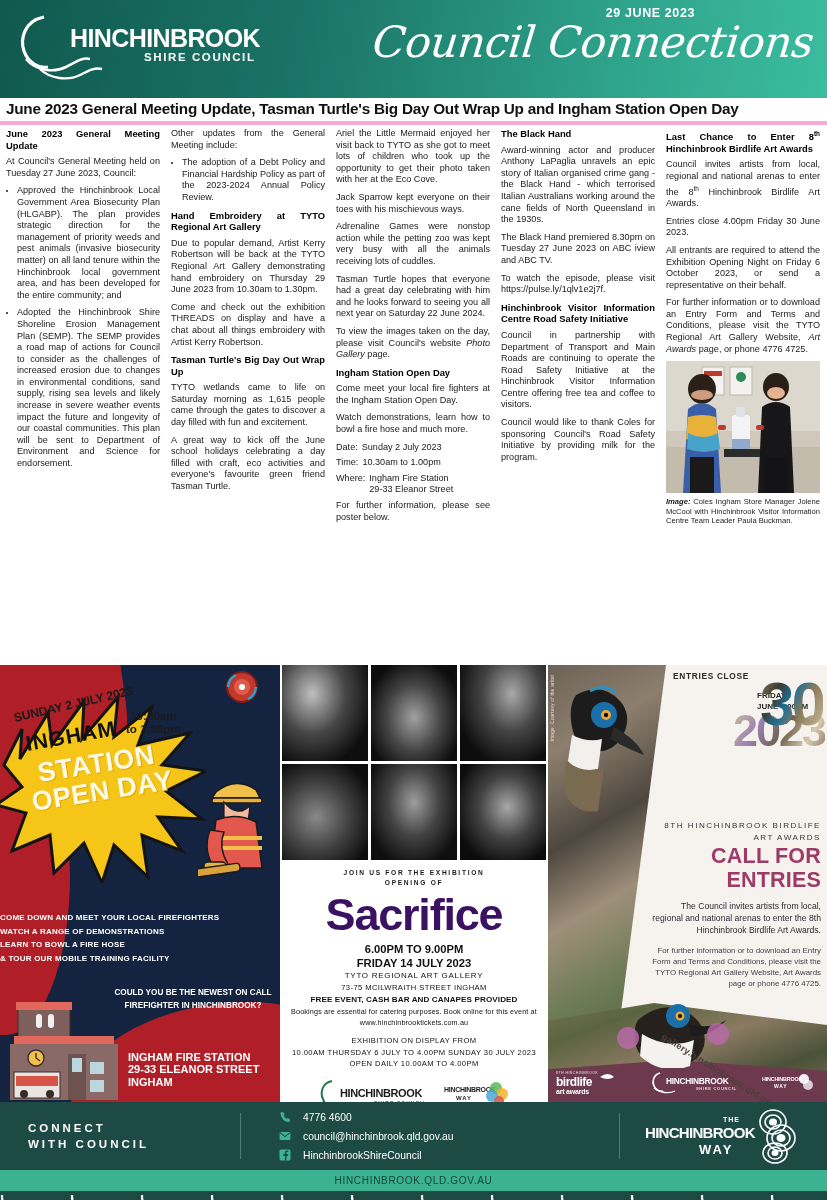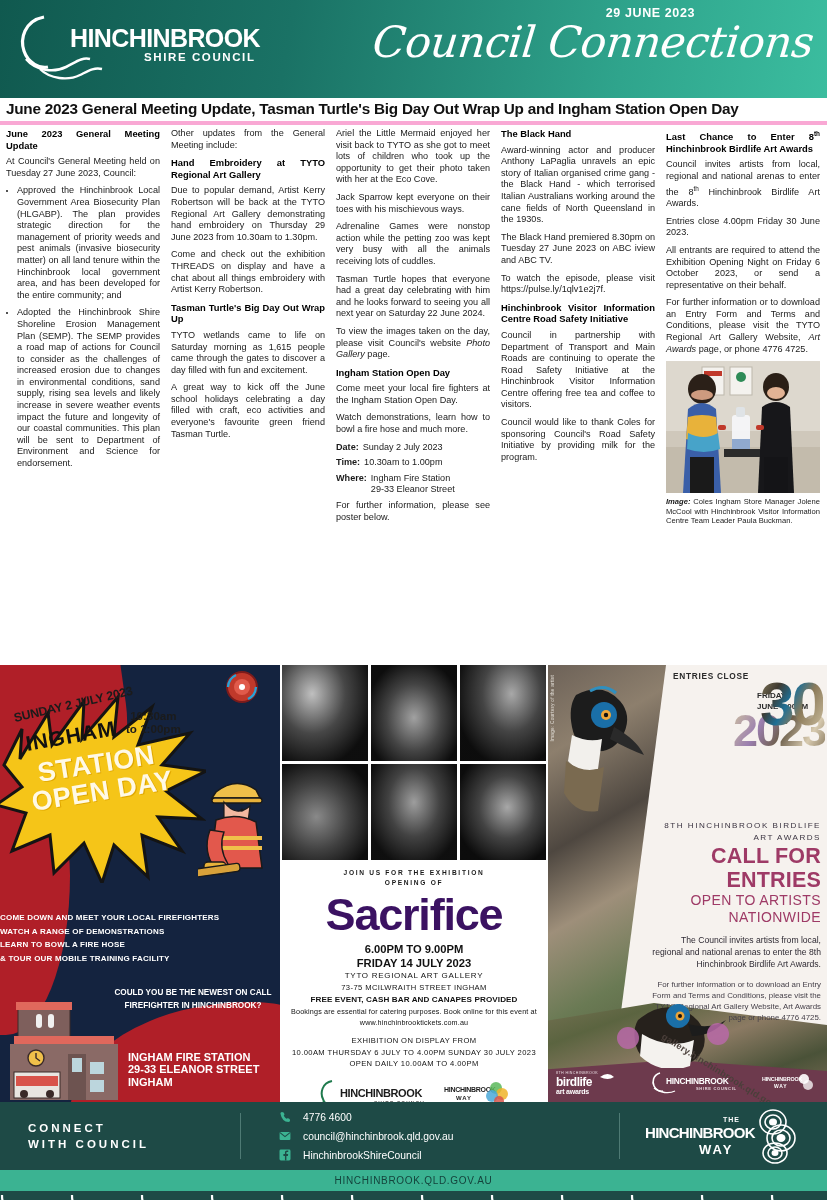--- a/index.html
+++ b/index.html
@@ -57,21 +57,21 @@
   .col p { text-align: justify; margin-bottom: 6px; }
   .col h3 {
     font-size: 9.4px; font-weight: bold; line-height: 11.6px;
     margin-bottom: 5px; text-align: justify; color: #000;
   }
   .col ul { margin: 0 0 6px 0; padding-left: 11px; }
   .col li { text-align: justify; margin-bottom: 6px; }
   .col li::marker { font-size: 8px; }
   .ital { font-style: italic; }
   .dl-row { display: flex; margin-bottom: 4px; }
-  .dl-row .k { font-weight: bold; white-space: nowrap; margin-right: 4px; }
+  .dl-row .k { font-weight: normal; white-space: nowrap; margin-right: 4px; }
   .dl-row .v { text-align: justify; }
   .dl-row .v .ind { display: block; text-align: right; }
   sup { font-size: 6.4px; vertical-align: super; }
 
   
   .photo-coles {
     width: 100%; height: 132px; margin: 2px 0 4px 0;
     background:
       linear-gradient(165deg,#d9d2c6 0%,#cfc7b9 100%);
     position: relative; overflow: hidden;
@@ -297,20 +297,23 @@
     <h3>June 2023 General Meeting Update</h3>
     <p>At Council's General Meeting held on Tuesday 27 June 2023, Council:</p>
     <ul>
       <li>Approved the Hinchinbrook Local Government Area Biosecurity Plan (HLGABP). The plan provides strategic direction for the management of priority weeds and pest animals (invasive biosecurity matter) on all land tenure within the Hinchinbrook local government area, and has been developed for the entire community; and</li>
       <li>Adopted the Hinchinbrook Shire Shoreline Erosion Management Plan (SEMP). The SEMP provides a road map of actions for Council to consider as the challenges of increased erosion due to changes in environmental conditions, sand supply, rising sea levels and likely increase in severe weather events impact the future and longevity of our coastal communities. This plan will be sent to Department of Environment and Science for endorsement.</li>
     </ul>
   </div>
 
   <div class="col">
     <p>Other updates from the General Meeting include:</p>
+    <ul>
+      <li>The adoption of a Debt Policy and Financial Hardship Policy as part of the 2023-2024 Annual Policy Review.</li>
+    </ul>
     <h3>Hand Embroidery at TYTO Regional Art Gallery</h3>
     <p>Due to popular demand, Artist Kerry Robertson will be back at the TYTO Regional Art Gallery demonstrating hand embroidery on Thursday 29 June 2023 from 10.30am to 1.30pm.</p>
     <p>Come and check out the exhibition THREADS on display and have a chat about all things embroidery with Artist Kerry Robertson.</p>
     <h3>Tasman Turtle's Big Day Out Wrap Up</h3>
     <p>TYTO wetlands came to life on Saturday morning as 1,615 people came through the gates to discover a day filled with fun and excitement.</p>
     <p>A great way to kick off the June school holidays celebrating a day filled with craft, eco activities and everyone's favourite green friend Tasman Turtle.</p>
   </div>
 
   <div class="col">
     <p>Ariel the Little Mermaid enjoyed her visit back to TYTO as she got to meet lots of children who took up the opportunity to get their photo taken with her at the Eco Cove.</p>
@@ -532,21 +535,20 @@
     </div>
     <div class="fridaywrap">
       <div>FRIDAY</div>
       <div>JUNE 4.00PM</div>
     </div>
     <div class="y2023">2023</div>
 
     <div class="content">
       <div class="kicker">8TH HINCHINBROOK BIRDLIFE ART AWARDS</div>
       <div class="cfe">CALL FOR ENTRIES</div>
-      <div class="open-to">OPEN TO ARTISTS NATIONWIDE</div>
       <div class="para">The Council invites artists from local, regional and national arenas to enter the 8th Hinchinbrook Birdlife Art Awards.</div>
       <div class="para2">For further information or to download an Entry Form and Terms and Conditions, please visit the TYTO Regional Art Gallery Website, Art Awards page or phone 4776 4725.</div>
     </div>
 
     <div class="diag-url">gallery.hinchinbrook.qld.gov.au/art-awards</div>
 
     <div class="bird-bottom"></div>
     <svg style="position:absolute;left:66px;bottom:34px;z-index:8" width="120" height="78" viewBox="0 0 120 78">
       <path d="M24 30 q26 -22 52 -6 q18 12 14 32 q-6 20 -32 20 q-30 0 -36 -20 q-4 -16 2 -26z" fill="#26211c"></path>
       <circle cx="64" cy="26" r="12" fill="#1a6fa8"></circle>

